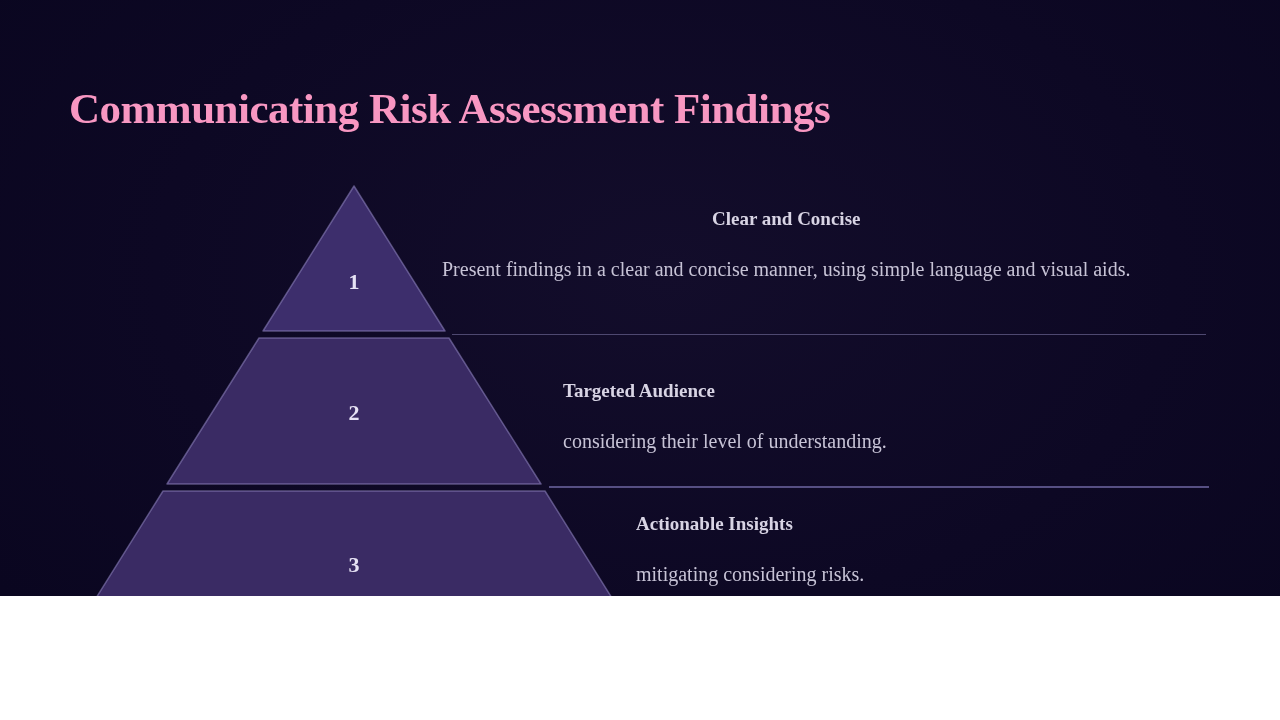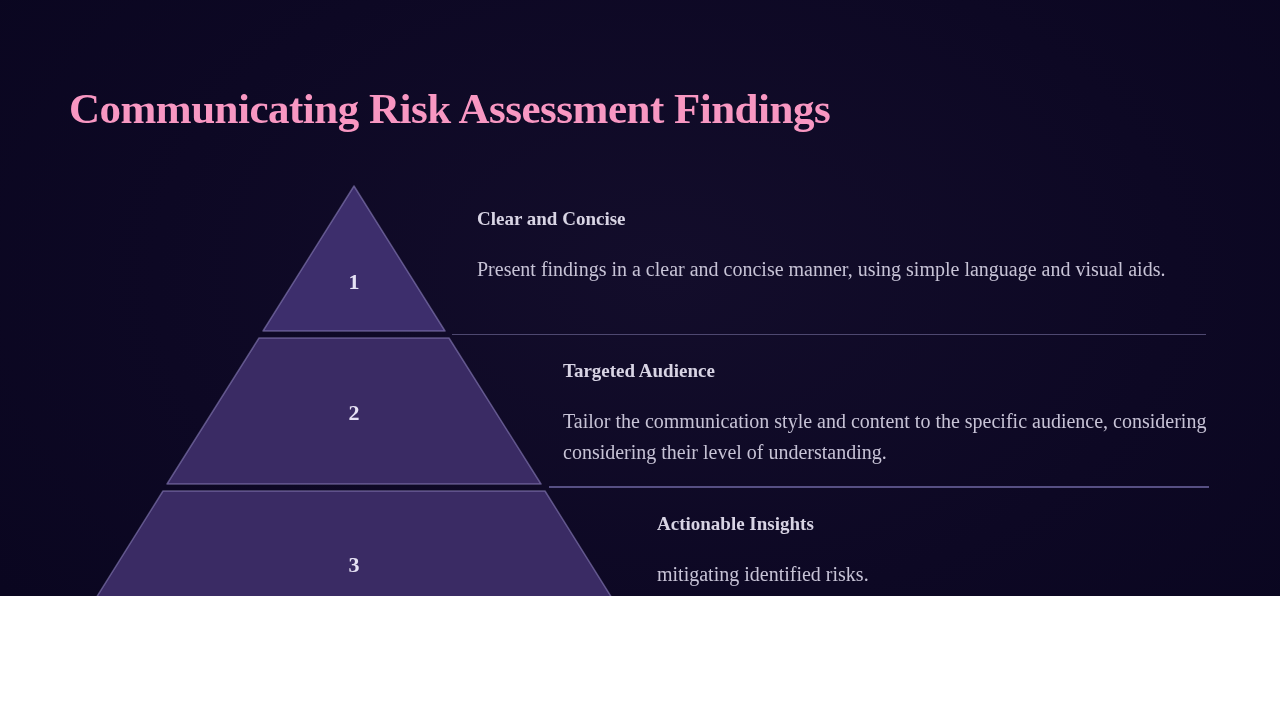--- a/index.html
+++ b/index.html
@@ -58,23 +58,23 @@
     white-space: nowrap;
   }
   .section p {
     margin: 0;
     font-size: 20px;
     line-height: 31px;
     font-weight: 400;
     color: #c7c3d6;
     white-space: nowrap;
   }
-  .sec-1 { left: 477px; top: 208px; }
-  .sec-2 { left: 563px; top: 360px; }
-  .sec-3 { left: 657px; top: 513px; }
+  .sec-1 { left: 442px; top: 208px; text-align: center; }
+  .sec-2 { left: 563px; top: 380px; }
+  .sec-3 { left: 636px; top: 513px; }
   .divider {
     position: absolute;
   }
   .divider-1 {
     left: 452px;
     top: 334px;
     width: 754px;
     height: 1px;
     background: #4e4870;
   }
@@ -108,24 +108,23 @@
 
   <section class="section sec-1">
     <h2>Clear and Concise</h2>
     <p>Present findings in a clear and concise manner, using simple language and visual aids.</p>
   </section>
 
   <div class="divider divider-1"></div>
 
   <section class="section sec-2">
     <h2>Targeted Audience</h2>
-    <p>Tailor the communication style and content to the specific audience, considering</p>
     <p>considering their level of understanding.</p>
   </section>
 
   <div class="divider divider-2"></div>
 
   <section class="section sec-3">
     <h2>Actionable Insights</h2>
-    <p>mitigating identified risks.</p>
+    <p>mitigating considering risks.</p>
   </section>
 
 </div>
 
 </body></html>

